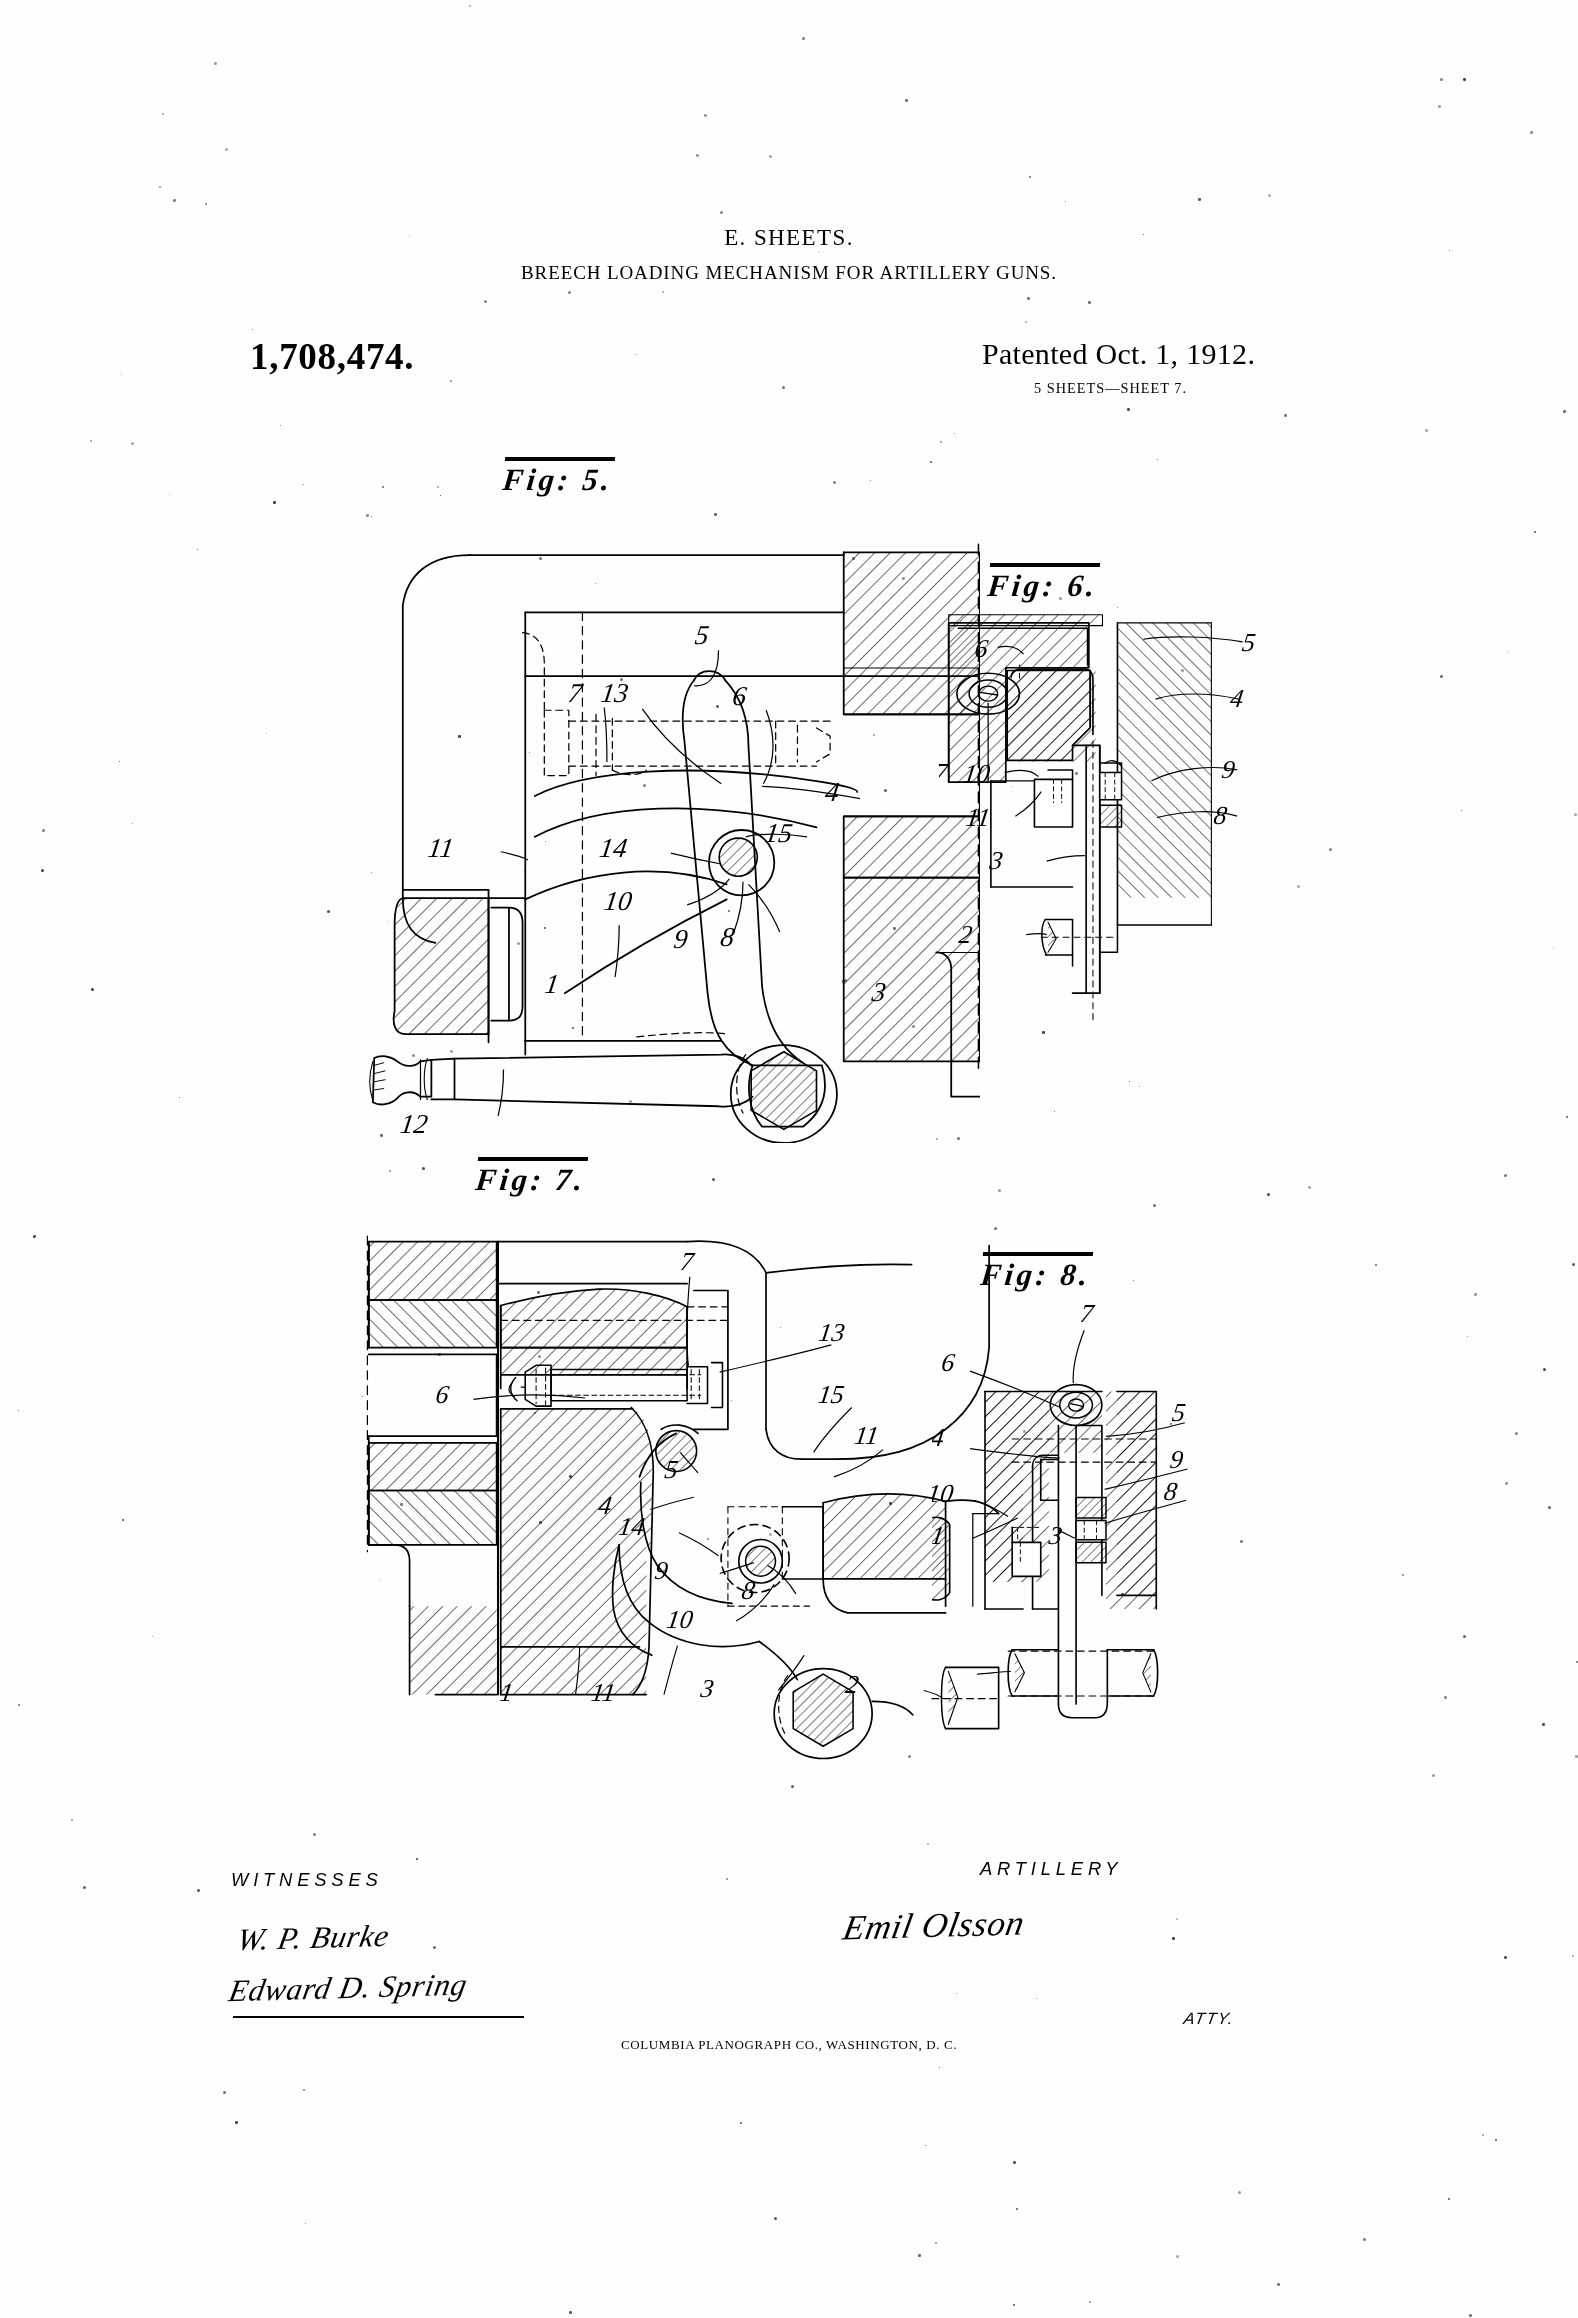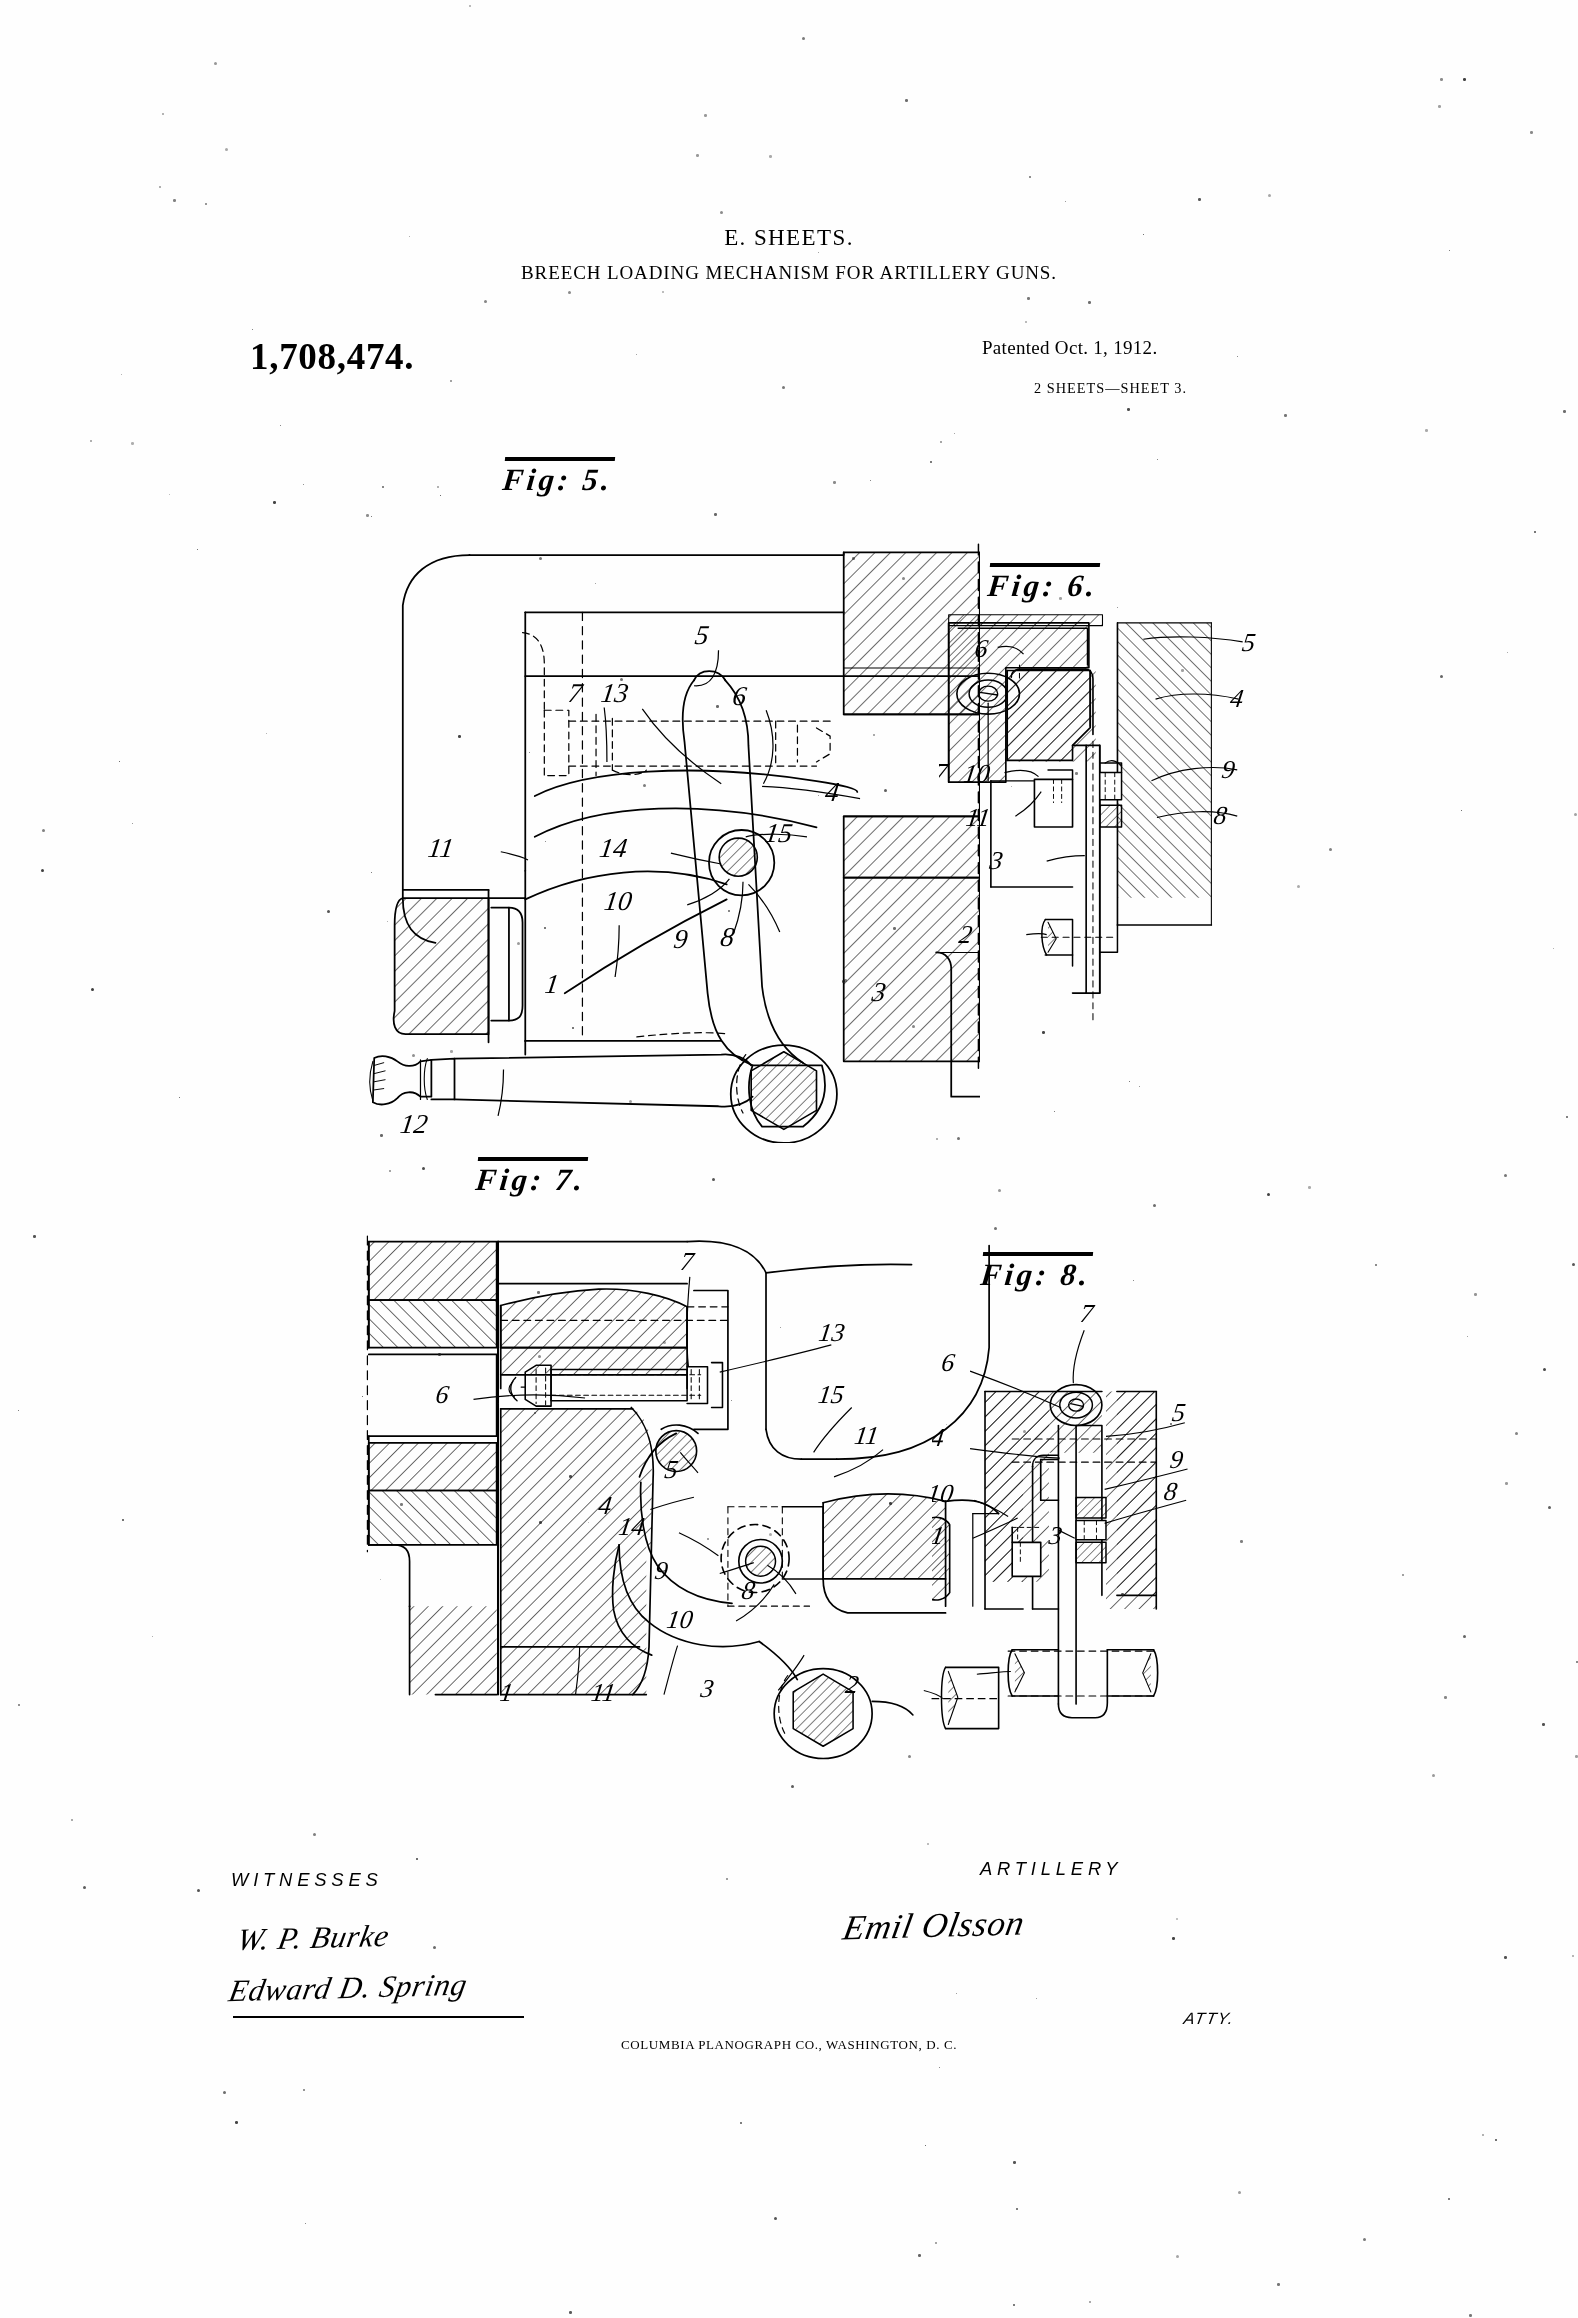--- a/index.html
+++ b/index.html
@@ -66,21 +66,21 @@
     font-family: "Liberation Serif", serif;
     font-size: 37px;
     font-weight: 700;
     letter-spacing: 0.7px;
   }
   #patdate {
     position: absolute;
     left: 982px;
     top: 337px;
     font-family: "Liberation Serif", serif;
-    font-size: 19px;
+    font-size: 30px;
     letter-spacing: 0.3px;
   }
   #sheetinfo {
     position: absolute;
     left: 1034px;
     top: 380px;
     font-family: "Liberation Serif", serif;
     font-size: 14.3px;
     letter-spacing: 1px;
   }
@@ -158,21 +158,21 @@
 <body>
 
 <div id="page">
 
   <div id="header">
     <p id="inventor-line">E. SHEETS.</p>
     <p id="title-line">BREECH LOADING MECHANISM FOR ARTILLERY GUNS.</p>
   </div>
   <div id="patnum">1,708,474.</div>
   <div id="patdate">Patented Oct. 1, 1912.</div>
-  <div id="sheetinfo">2 SHEETS—SHEET 3.</div>
+  <div id="sheetinfo">5 SHEETS—SHEET 7.</div>
 
   <div class="figlabel" style="left:503px; top:457px;">
     <span class="rule"></span>
     <span>Fig: 5.</span>
   </div>
 
   <div class="fig" style="left:340px; top:517px;">
   <svg width="640" height="626" viewBox="0 0 940 920" xmlns="http://www.w3.org/2000/svg">
     <defs>
       <pattern id="h45" width="16" height="16" patternTransform="rotate(45)" patternUnits="userSpaceOnUse">

